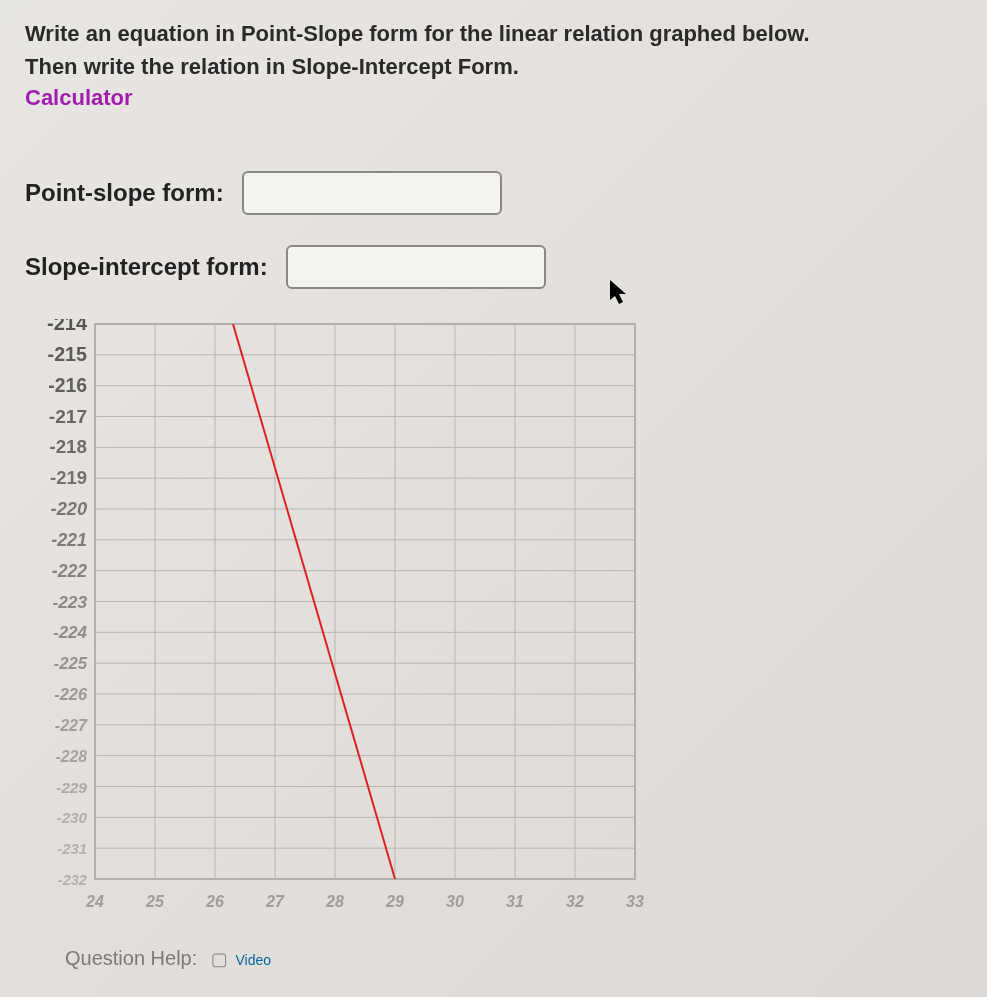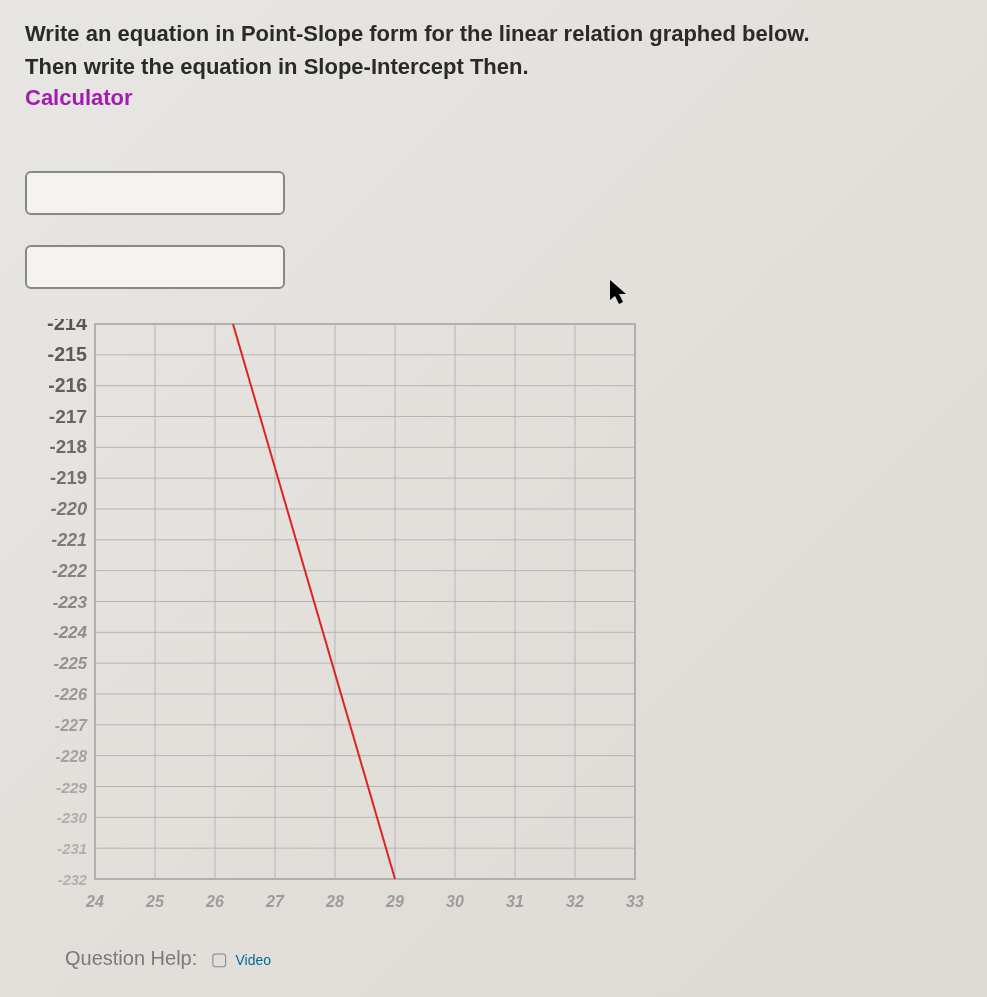--- a/index.html
+++ b/index.html
@@ -98,28 +98,30 @@
       color: #000;
       pointer-events: none;
     }
   </style>
 </head>
 <body>
 
 
 
 <div class="instructions">Write an equation in Point-Slope form for the linear relation graphed below.</div>
-<div class="instructions">Then write the equation in Slope-Intercept Then.</div>
+<div class="instructions">Then write the relation in Slope-Intercept Form.</div>
 <a class="calculator-link">Calculator</a>
 
 <div class="form-row">
+  <span class="form-label">Point-slope form:</span>
   <input type="text" class="form-input" value="" style="">
 </div>
 
 <div class="form-row">
+  <span class="form-label">Slope-intercept form:</span>
   <input type="text" class="form-input" value="" style="">
 </div>
 
 <div class="cursor-arrow">
   <svg width="22" height="28" viewBox="0 0 22 28">
     <path d="M 0 0 L 0 20 L 5 16 L 9 24 L 13 22 L 9 14 L 16 14 Z" fill="#000"></path>
   </svg>
 </div>
 
 <div class="chart-container">

